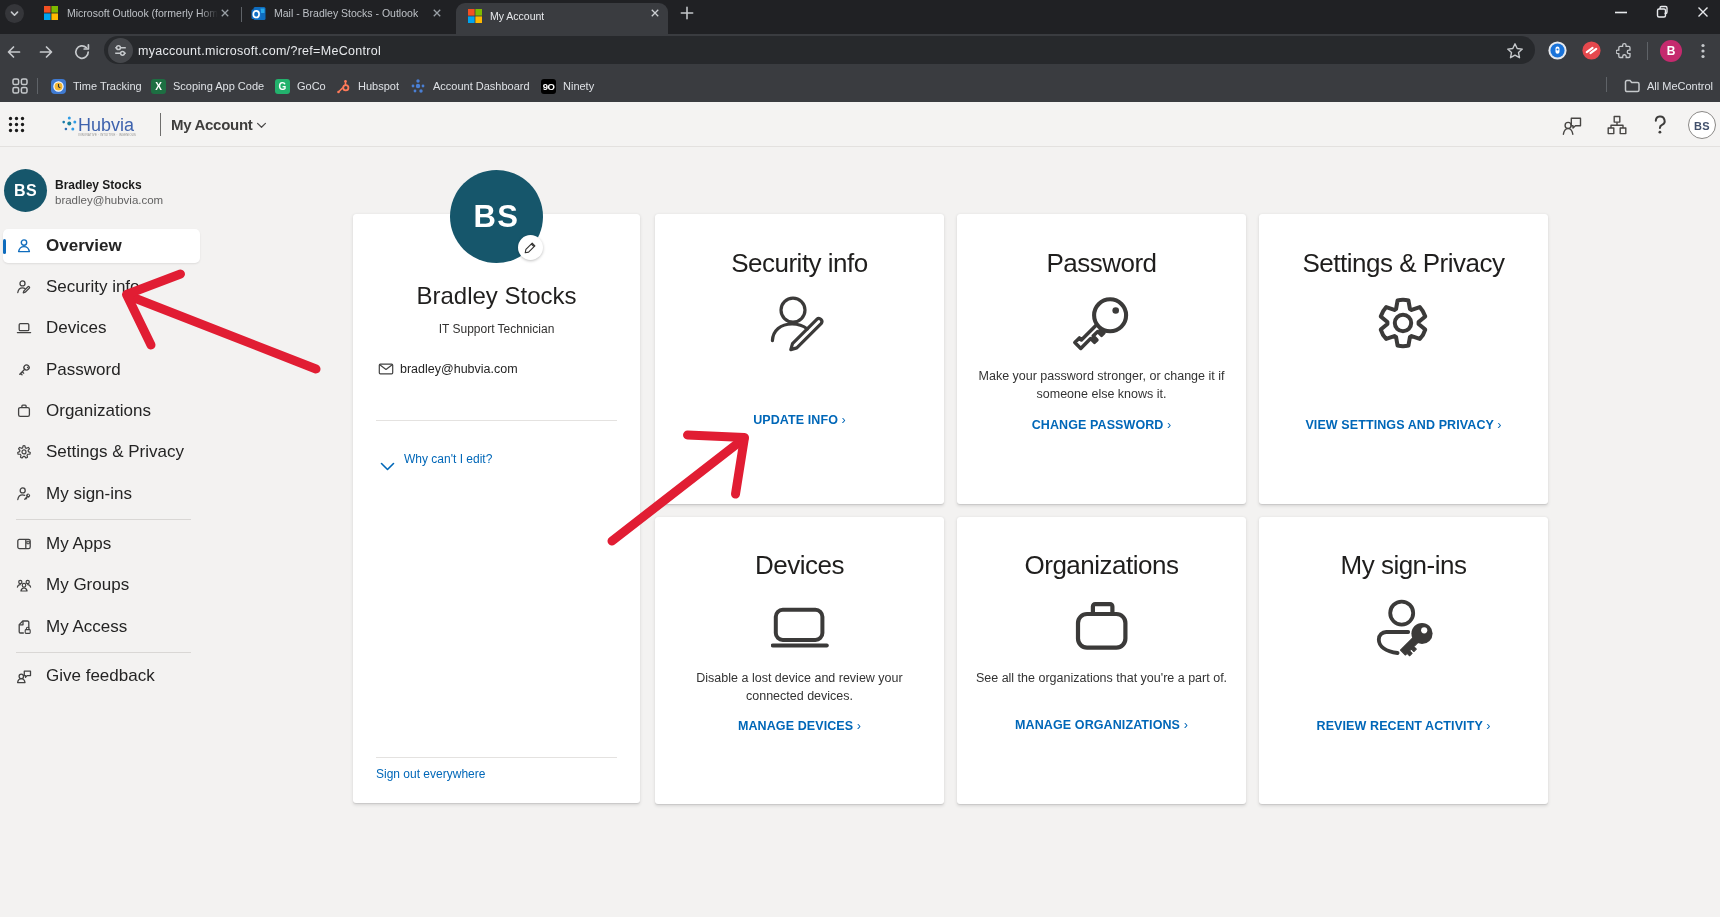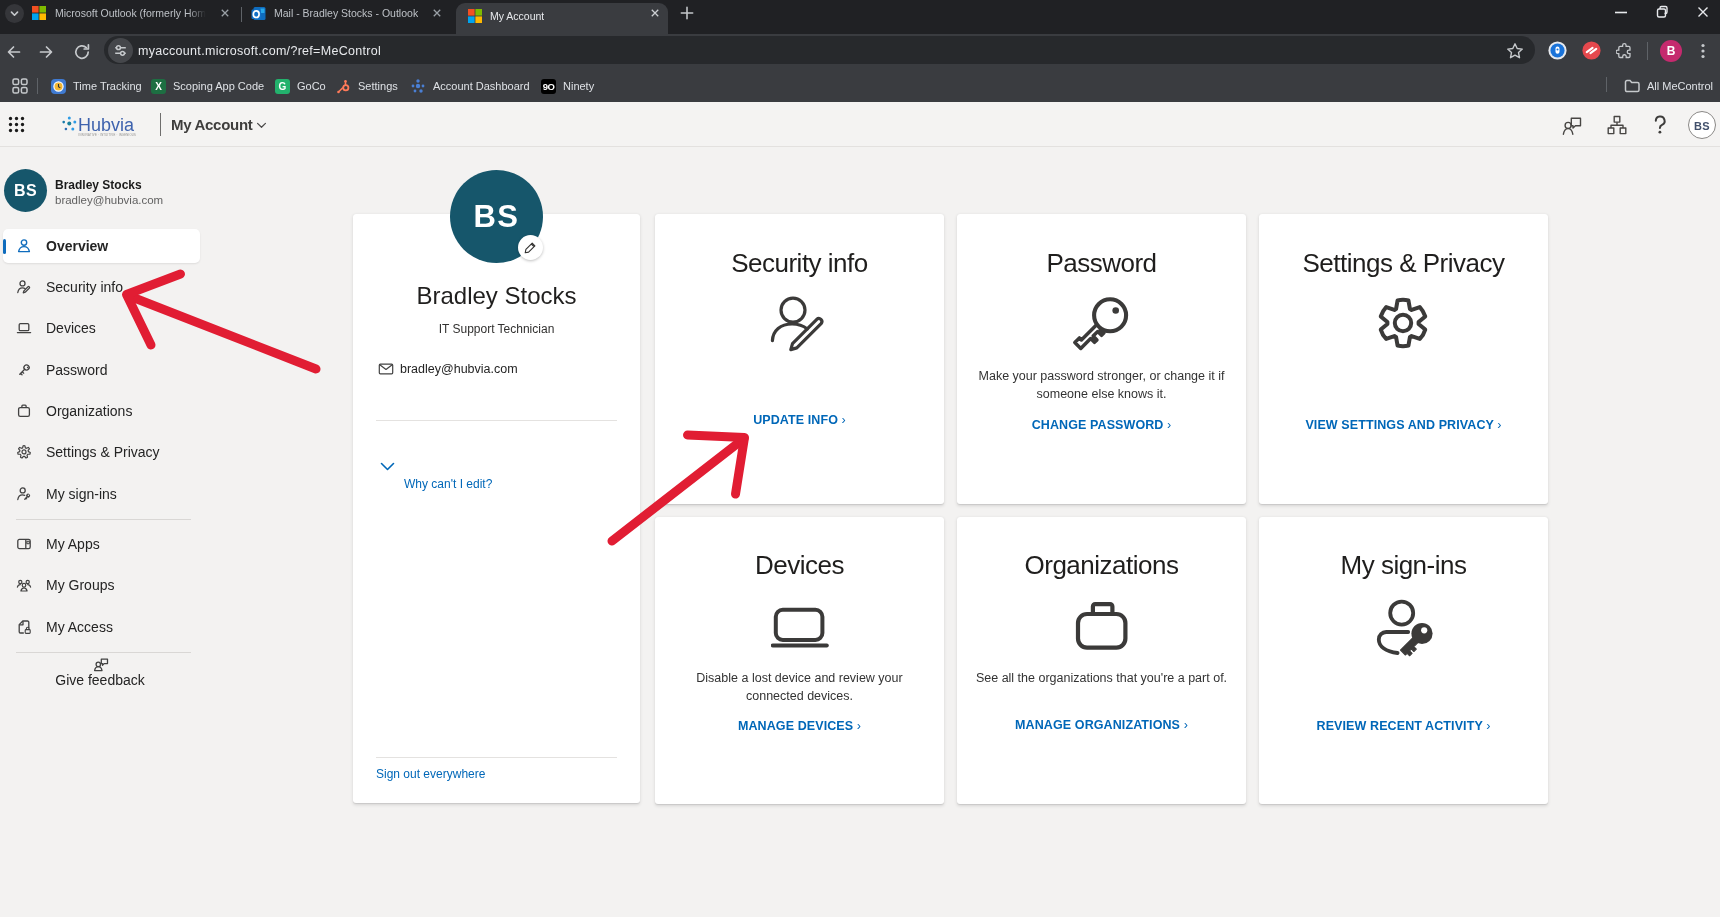--- a/index.html
+++ b/index.html
@@ -15,21 +15,21 @@
 #activetab{position:absolute;left:456px;top:3px;width:212px;height:31px;padding-bottom:6px;box-sizing:border-box;background:#3a3c40;border-radius:9px 9px 0 0;display:flex;align-items:center;color:#e8eaed;font-size:10.5px;}
 .tsep{position:absolute;top:10px;width:1px;height:15px;background:#5f6368;}
 #urlpill{position:absolute;left:104px;top:36px;width:1431px;height:28px;background:#27292c;border-radius:14px;display:flex;align-items:center;}
 
 .bm{position:absolute;top:76px;height:20px;display:flex;align-items:center;color:#dee1e5;font-size:11px;}
 .bm .ic{width:15px;height:15px;margin-right:7px;border-radius:3px;display:flex;align-items:center;justify-content:center;font-size:10px;font-weight:bold;color:#fff;flex:none;}
 
 #appheader{position:absolute;left:0;top:102px;width:1720px;height:45px;background:#f4f3f2;border-bottom:1px solid #e3e1df;}
 #sitename{position:absolute;left:171px;top:116px;font-size:15px;font-weight:700;color:#3f3e3d;letter-spacing:-.3px;}
 
-.navitem{position:absolute;left:0;width:200px;height:41px;display:flex;align-items:center;font-size:14px;color:#242424;}
+.navitem{position:absolute;left:0;width:200px;height:41px;display:flex;align-items:center;font-size:17px;color:#242424;}
 .navitem .nicon{width:16px;height:16px;margin-left:16px;margin-right:14px;flex:none;}
 .navsep{position:absolute;left:16px;width:175px;height:1px;background:#d9d7d5;}
 #selitem{position:absolute;left:3px;top:229px;width:197px;height:34px;background:#fff;border-radius:5px;box-shadow:0 1px 2px rgba(0,0,0,.09);}
 #selbar{position:absolute;left:3px;top:239px;width:3px;height:15px;border-radius:2px;background:#0f6cbd;}
 
 .card{position:absolute;background:#fff;border-radius:3px;box-shadow:0 1.2px 3.6px rgba(0,0,0,.12),0 0.3px 0.9px rgba(0,0,0,.08);}
 .ctitle{position:absolute;left:0;width:100%;text-align:center;font-size:26px;line-height:30px;color:#1f1e1d;letter-spacing:-.5px;}
 .cicon{position:absolute;left:50%;transform:translateX(-50%);}
 .cbody{position:absolute;left:0;width:100%;text-align:center;font-size:12.5px;line-height:18px;color:#333;white-space:nowrap;}
 .clink{position:absolute;left:0;width:100%;text-align:center;font-size:12.5px;font-weight:700;color:#0067b8;letter-spacing:.1px;}
@@ -49,21 +49,21 @@
     <path d="M64 9 v-1 a1.5 1.5 0 0 1 1.5-1.5 h4 a1.5 1.5 0 0 1 1.5 1.5 v4 a1.5 1.5 0 0 1-1.5 1.5 h-1"></path>
     <path d="M102.5 7.5 l9 9 M111.5 7.5 l-9 9"></path>
   </g>
 </svg>
 
 <svg class="abs" style="left:5px;top:4px;width:19px;height:19px" viewBox="0 0 22 22">
   <circle cx="11" cy="11" r="11" fill="#35363a"></circle>
   <path d="M7.5 9.5 L11 13 L14.5 9.5" stroke="#c4c7ca" stroke-width="1.9" fill="none" stroke-linecap="round" stroke-linejoin="round"></path>
 </svg>
 
-<div class="tab" style="left:32px;width:178px;align-items:center;">
+<div class="tab" style="left:44px;width:178px;align-items:center;">
   <svg style="width:14px;height:14px;flex:none;margin-right:9px" viewBox="0 0 14 14">
     <rect x="0" y="0" width="6.6" height="6.6" fill="#f25022"></rect>
       <rect x="7.4" y="0" width="6.6" height="6.6" fill="#7fba00"></rect>
     <rect x="0" y="7.4" width="6.6" height="6.6" fill="#00a4ef"></rect>
       <rect x="7.4" y="7.4" width="6.6" height="6.6" fill="#ffb900"></rect>
   </svg>
   <span class="tabtitle" style="-webkit-mask-image:linear-gradient(to right,#000 88%,transparent);">Microsoft Outlook (formerly Hom</span>
 </div>
 <svg class="abs" style="left:219px;top:7px;width:12px;height:12px" viewBox="0 0 13 13">
     <path d="M3 3 l7 7 M10 3 l-7 7" stroke="#9aa0a6" stroke-width="1.4"></path>
@@ -175,21 +175,21 @@
 </div>
 <div class="bm" style="left:336px;">
   <svg style="width:15px;height:15px;margin-right:7px" viewBox="0 0 15 15">
     <g stroke="#ff7a59" stroke-width="1.6" fill="none">
         <path d="M3 12.5 L7 8.5 M9.5 3 V7"></path>
       </g>
     <circle cx="9.8" cy="8.8" r="2.6" fill="none" stroke="#ff7a59" stroke-width="1.8"></circle>
     <circle cx="9.5" cy="2.2" r="1.3" fill="#ff7a59"></circle>
       <circle cx="2.5" cy="13" r="1.3" fill="#ff7a59"></circle>
   </svg>
-  <span>Settings</span>
+  <span>Hubspot</span>
 </div>
 <div class="bm" style="left:410px;">
   <svg style="width:16px;height:16px;margin-right:7px" viewBox="0 0 16 16">
     <g fill="#4a7fd4">
         <circle cx="8" cy="3" r="1.7"></circle>
         <circle cx="3" cy="8" r="1.4"></circle>
         <circle cx="8" cy="8" r="2.2"></circle>
         <circle cx="13" cy="8" r="1.4"></circle>
         <circle cx="5" cy="13" r="1.4"></circle>
         <circle cx="11" cy="13" r="1.7"></circle>
@@ -365,21 +365,21 @@
         <path d="M7 2.2 V5.8 H3.4"></path>
       </g>
       <g fill="none" stroke="#424242" stroke-width="1.1">
         <rect x="9.2" y="10.6" width="5" height="3.8" rx=".8"></rect>
         <path d="M10.4 10.6 v-1 a1.3 1.3 0 0 1 2.6 0 v1"></path>
       </g>
     </svg>
   <span>My Access</span>
 </div>
 <div class="navsep" style="top:651.7px;"></div>
-<div class="navitem" style="top:655.8px;flex-direction:column;">
+<div class="navitem" style="top:655.8px;">
   <svg class="nicon" viewBox="0 0 16 16">
       <g fill="none" stroke="#424242" stroke-width="1.3" stroke-linecap="round" stroke-linejoin="round">
         <circle cx="5.3" cy="8.4" r="2.2"></circle>
         <path d="M1.6 14.6 c.4-2.6 1.9-4 3.7-4 s3.3 1.4 3.7 4z"></path>
         <path d="M8.3 3.2 h6.2 v4.4 h-3.4 l-1.6 1.6 v-1.6 h-1.2 z"></path>
       </g>
     </svg>
   <span>Give feedback</span>
 </div>
 
@@ -396,21 +396,21 @@
       <g fill="none" stroke="#424242" stroke-width="1.2" stroke-linejoin="round">
         <rect x="1.3" y="3.2" width="13.4" height="9.6" rx="1"></rect>
         <path d="M1.8 3.8 L8 8.5 L14.2 3.8"></path>
       </g>
     </svg>
   <div class="abs" style="left:47px;top:148px;font-size:12.5px;color:#242424;">bradley@hubvia.com</div>
   <div class="abs" style="left:23px;top:206px;width:241px;height:1px;background:#e4e2e0;"></div>
   <svg class="abs" style="left:27px;top:247px;width:15px;height:12px" viewBox="0 0 15 12">
       <path d="M1.5 2.5 L7.5 8.5 L13.5 2.5" stroke="#0067b8" stroke-width="1.6" fill="none" stroke-linecap="round" stroke-linejoin="round"></path>
     </svg>
-  <div class="abs" style="left:51px;top:263px;font-size:12px;color:#0067b8;">Why can't I edit?</div>
+  <div class="abs" style="left:51px;top:238px;font-size:12px;color:#0067b8;">Why can't I edit?</div>
   <div class="abs" style="left:23px;top:543px;width:241px;height:1px;background:#e4e2e0;"></div>
   <div class="abs" style="left:23px;top:553px;font-size:12px;color:#0067b8;">Sign out everywhere</div>
 </div>
 
 <div class="card" style="left:655px;top:214px;width:289px;height:290px;">
   <div class="ctitle" style="top:34px;">Security info</div>
   <svg class="cicon" style="top:74px;width:70px;height:70px" viewBox="0 0 70 70">
     <g fill="none" stroke="#3b3a39" stroke-width="3.2" stroke-linecap="round" stroke-linejoin="round">
       <circle cx="28" cy="22.1" r="12"></circle>
       <path d="M7.4 52.6 C8 42.5 15.5 36 27 36 C33 36 38.3 37.7 42.3 40.9"></path>

